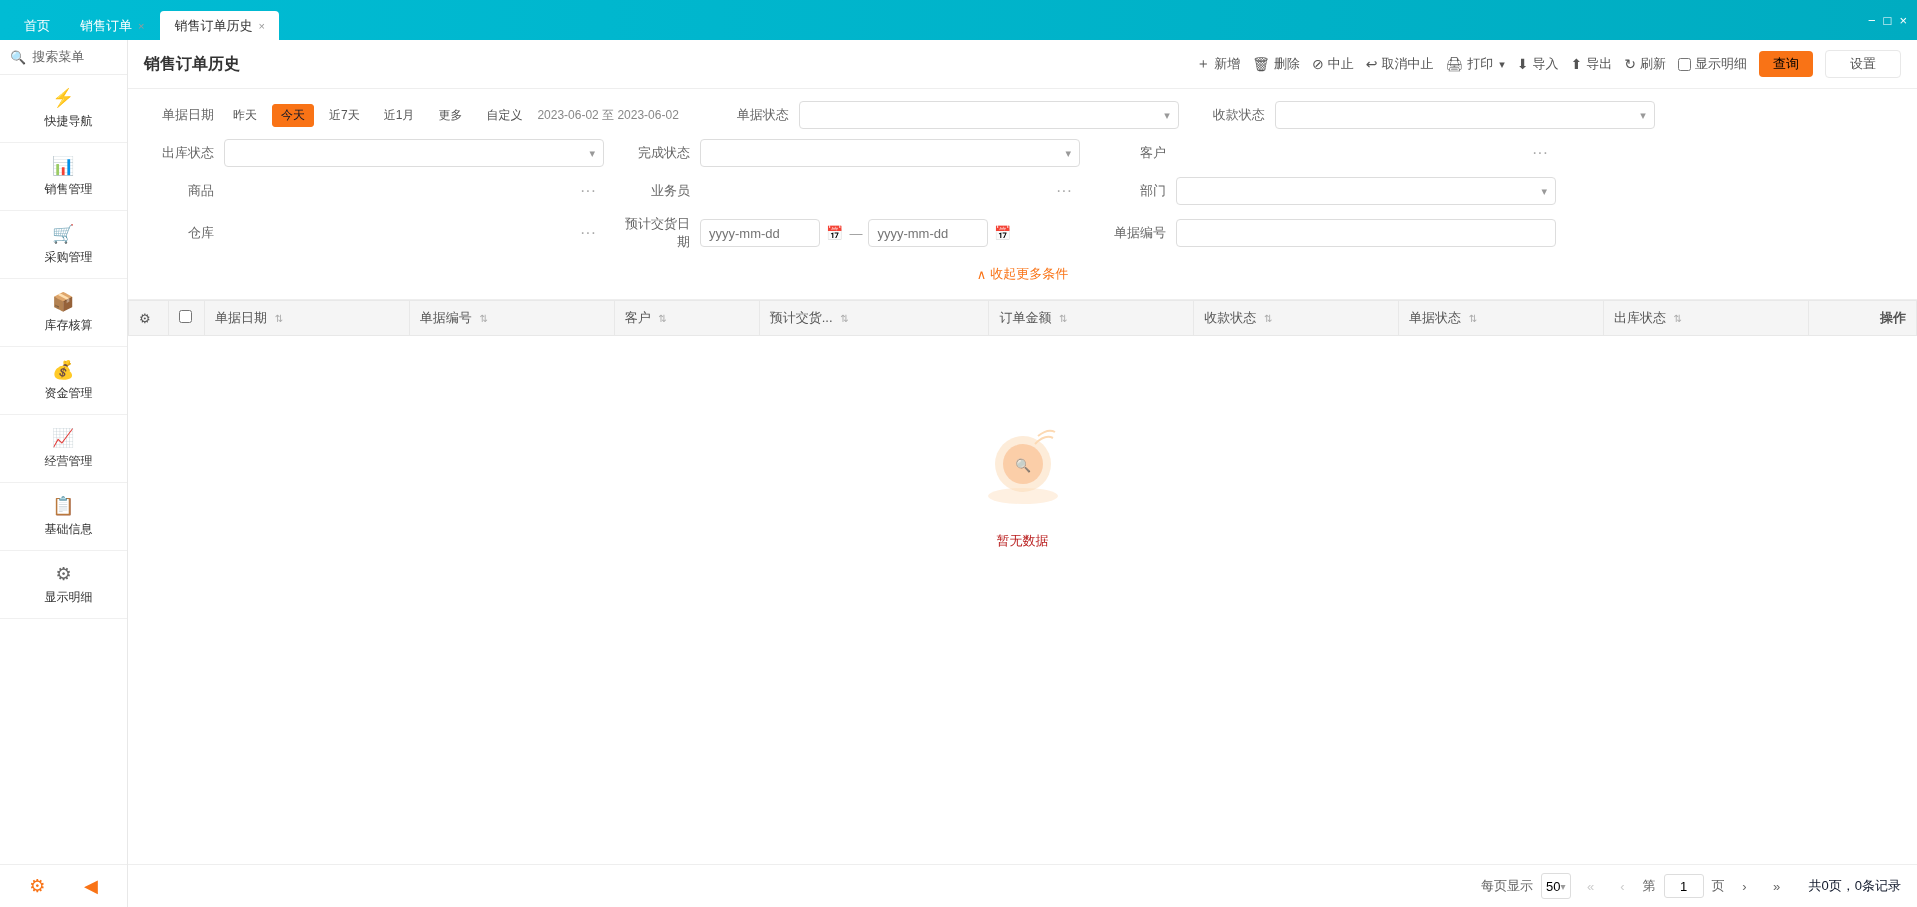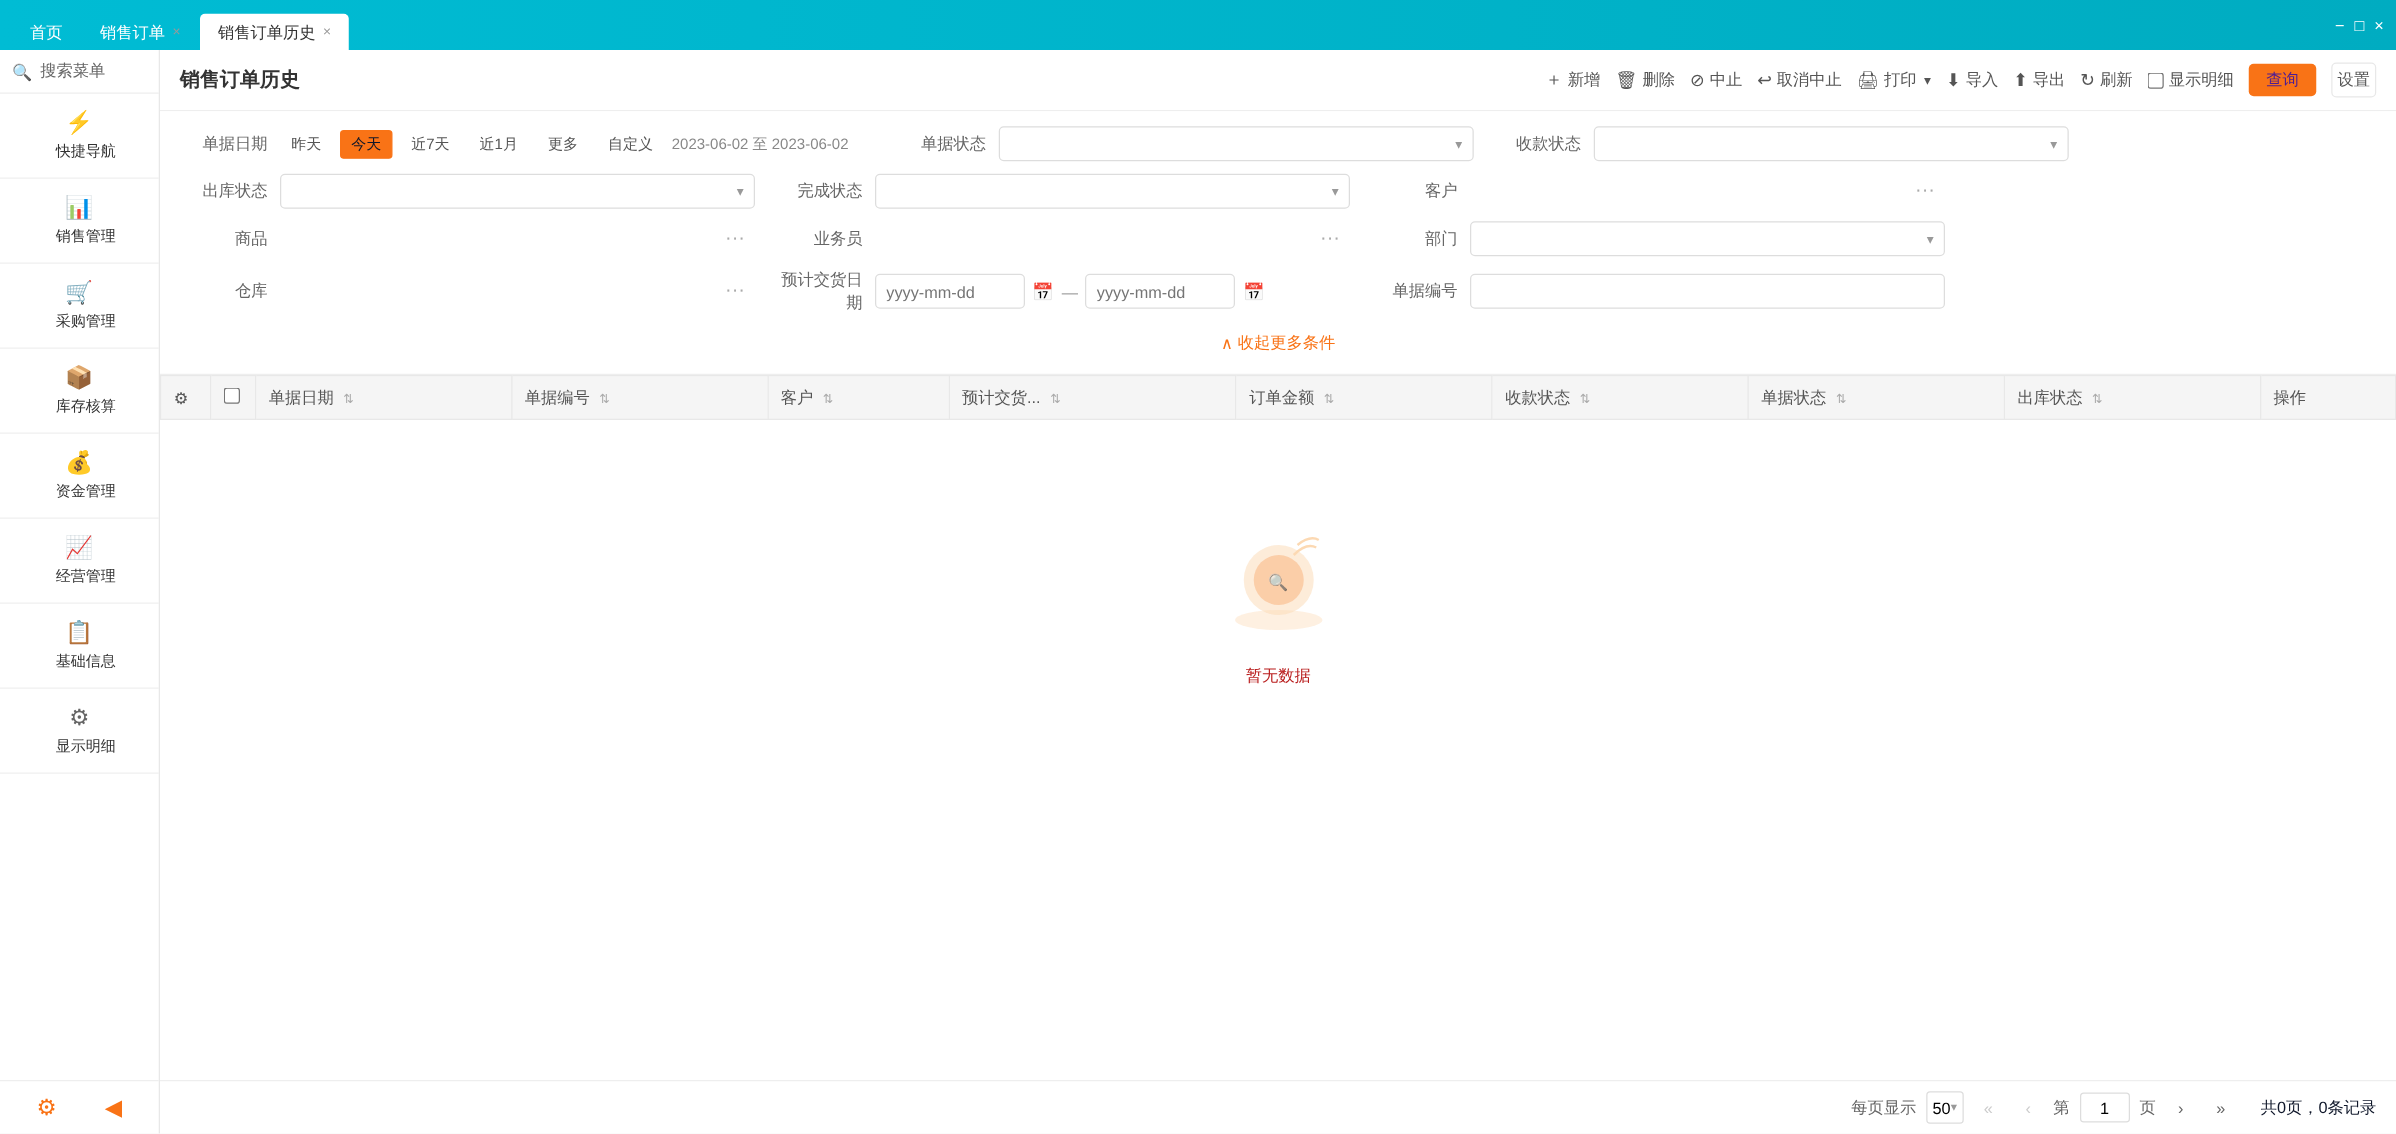--- a/index.html
+++ b/index.html
@@ -119,21 +119,21 @@
       align-items: center;
       gap: 4px;
       cursor: pointer;
       color: #555;
       font-size: 13px;
       white-space: nowrap;
     }
     .toolbar-btn .t-icon { font-size: 14px; }
     .toolbar-btn.primary {
       background: #f97316;
-      color: #4c1d95;
+      color: #000000;
       padding: 4px 14px;
       border-radius: 4px;
       font-size: 13px;
     }
     .toolbar-btn.has-dropdown::after {
       content: '▾';
       font-size: 11px;
       margin-left: 2px;
     }
     .toolbar-checkbox {
@@ -435,21 +435,21 @@
           <span class="t-icon">↻</span>
           <span>刷新</span>
         </div>
         <div class="toolbar-checkbox">
           <input type="checkbox" style="">
           <span>显示明细</span>
         </div>
         <div class="toolbar-btn primary">
           <span>查询</span>
         </div>
-        <div class="toolbar-btn" style="border:1px solid #e8e8e8;padding:4px 4px;border-radius:4px;background:#fff;">
+        <div class="toolbar-btn" style="border:1px solid #e8e8e8;padding:4px 24px;border-radius:4px;background:#fff;">
           <span>设置</span>
         </div>
       </div>
     </div>
 
     <div class="filter-area">
 
       <div class="filter-row">
         <span class="filter-label">单据日期</span>
         <div class="date-filter" style="flex:0 0 auto;margin-right:40px;">
@@ -584,21 +584,21 @@
               <span class="sort-icon">⇅</span>
             </th>
             <th>
               <span>单据状态</span>
               <span class="sort-icon">⇅</span>
             </th>
             <th>
               <span>出库状态</span>
               <span class="sort-icon">⇅</span>
             </th>
-            <th style="">
+            <th style="text-align:right;font-weight:bold;">
               <span>操作</span>
             </th>
           </tr>
         </thead>
         <tbody>
         </tbody>
       </table>
 
       <div class="empty-state">
         <svg width="100" height="100" viewBox="0 0 100 100">

